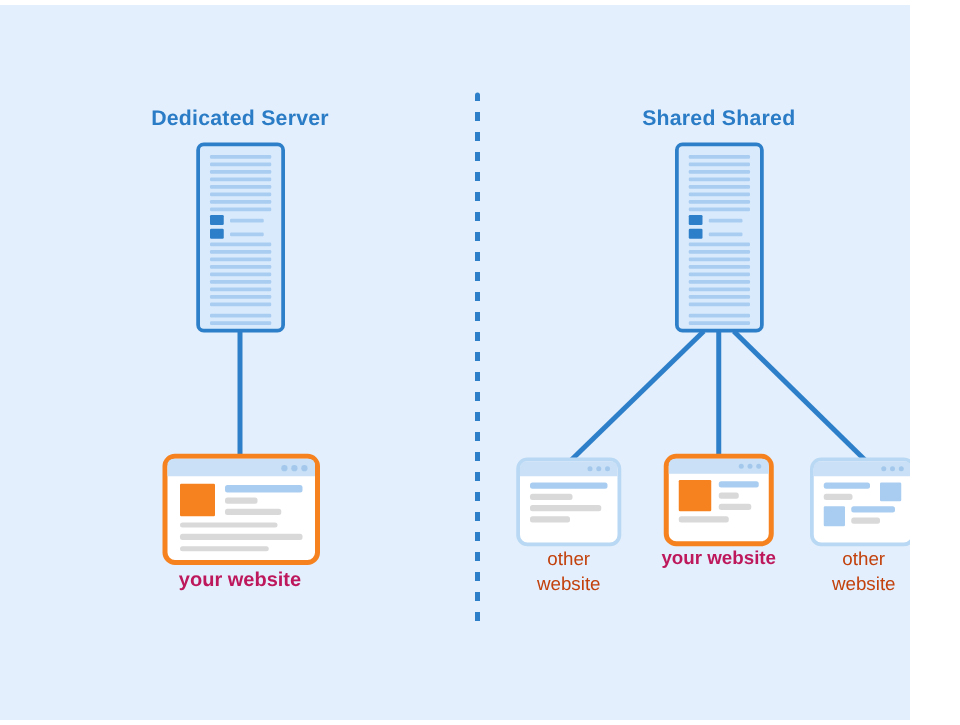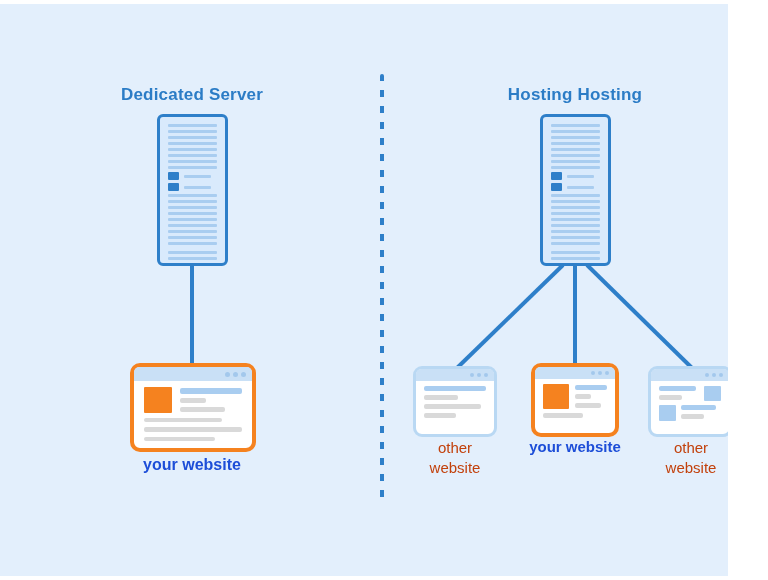--- a/index.html
+++ b/index.html
@@ -86,21 +86,21 @@
   .win-yours-r .stripe{height:5px;}
   .win-yours-r .hero{gap:6px;}
   .win-yours-r .img-box{width:26px;height:25px;}
   .win-yours-r .hero-col{gap:4px;padding-top:1px;}
   .win-other-2{left:648px;top:366px;}
   .win-other-2 .hero{gap:5px;}
   .win-other-2 .hero-col{gap:4px;}
 
   
   .caption{position:absolute;text-align:center;}
-  .caption.yours{font-weight:bold;color:#1d4ed8;text-align:center;}
+  .caption.yours{font-weight:bold;color:#be185d;text-align:center;}
   .caption.other{color:#c2410c;font-weight:normal;line-height:1.35;}
   .cap-big{left:107px;top:456px;width:170px;font-size:16px;}
   .cap-r1{left:415px;top:438px;width:80px;font-size:15px;}
   .cap-r2{left:513px;top:438px;width:124px;font-size:15px;}
   .cap-r3{left:651px;top:438px;width:80px;font-size:15px;}
 </style>
 </head>
 <body>
 
 <div class="canvas">
@@ -111,21 +111,21 @@
   <svg class="connectors" width="768" height="580">
     <line x1="192" y1="264" x2="192" y2="366" stroke="#2e7fc9" stroke-width="4"></line>
     <line x1="575" y1="264" x2="575" y2="366" stroke="#2e7fc9" stroke-width="4"></line>
     <line x1="563" y1="265" x2="457" y2="368" stroke="#2e7fc9" stroke-width="4"></line>
     <line x1="587" y1="265" x2="692" y2="368" stroke="#2e7fc9" stroke-width="4"></line>
   </svg>
 
   <div class="divider"></div>
 
   <div class="section-title title-left">Dedicated Server</div>
-  <div class="section-title title-right">Hosting Hosting</div>
+  <div class="section-title title-right">Shared Shared</div>
 
   <div class="server server-left">
     <div class="srv-group">
         <div class="srv-stripe"></div>
         <div class="srv-stripe"></div>
         <div class="srv-stripe"></div>
         <div class="srv-stripe"></div>
         <div class="srv-stripe"></div>
         <div class="srv-stripe"></div>
         <div class="srv-stripe"></div>

